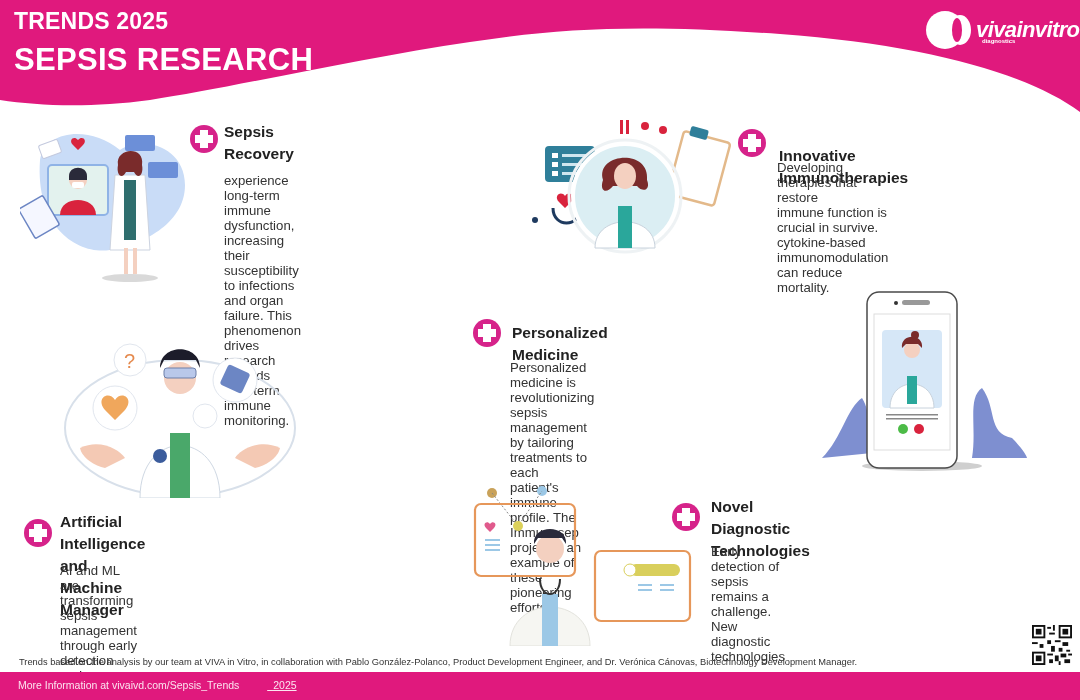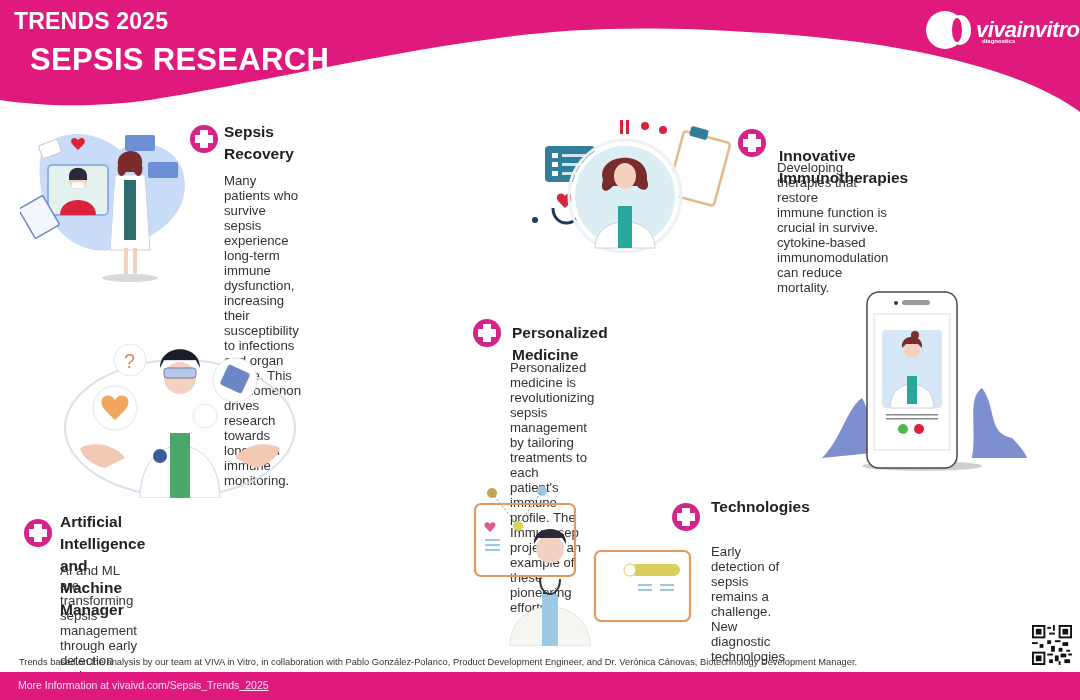--- a/index.html
+++ b/index.html
@@ -1,37 +1,37 @@
 <!DOCTYPE html>
 <html><head>
 <meta charset="utf-8">
 <style>
   * { box-sizing: border-box; margin: 0; padding: 0; }
   html, body { width: 1080px; height: 700px; overflow: hidden; background: #ffffff; }
   body { position: relative; font-family: "DejaVu Sans", "Liberation Sans", sans-serif; color: #2b2b2b; }
 
   .header-bg { position: absolute; left: 0; top: 0; width: 1080px; height: 120px; }
   .title-line1 { position: absolute; left: 14px; top: 8px; font-family: "Liberation Sans", sans-serif; font-weight: 700; font-size: 23px; color: #fff; letter-spacing: 0.2px; }
-  .title-line2 { position: absolute; left: 30px; top: 42px; font-family: "Liberation Sans", sans-serif; font-weight: 700; font-size: 31px; color: #fff; letter-spacing: 0.3px; }
+  .title-line2 { position: absolute; left: 14px; top: 42px; font-family: "Liberation Sans", sans-serif; font-weight: 700; font-size: 31px; color: #fff; letter-spacing: 0.3px; }
 
   .logo { position: absolute; left: 924px; top: 8px; width: 150px; height: 44px; }
   .logo-word { position: absolute; left: 52px; top: 9px; font-family: "Liberation Sans", sans-serif; font-weight: 700; font-style: italic; font-size: 22px; color: #fff; letter-spacing: -0.6px; }
   .logo-sub { position: absolute; left: 58px; top: 30px; font-family: "Liberation Sans", sans-serif; font-size: 6px; color: #fff; font-weight: 700; }
 
   .section { position: absolute; }
   .plus-badge { position: absolute; width: 30px; height: 30px; }
   .sec-title { position: absolute; font-family: "Liberation Sans", sans-serif; font-weight: 700; font-size: 15.5px; line-height: 22px; color: #222; }
   .sec-body { position: absolute; font-family: "Liberation Sans", sans-serif; font-size: 13.2px; line-height: 15px; color: #333; }
 
   .illus { position: absolute; }
 
   .footnote { position: absolute; left: 19px; top: 657px; font-family: "Liberation Sans", sans-serif; font-size: 9.3px; color: #333; white-space: nowrap; }
   .footer-bar { position: absolute; left: 0; top: 672px; width: 1080px; height: 28px; background: #E0197D; }
   .footer-link { position: absolute; left: 18px; top: 7px; font-family: "Liberation Sans", sans-serif; font-size: 10.5px; color: #fce4f0; white-space: nowrap; }
-  .footer-link .u { text-decoration: underline; }
+  .footer-link .u { text-decoration: underline; margin-left: 28px; }
   .qr { position: absolute; left: 1032px; top: 625px; width: 40px; height: 40px; }
 </style>
 </head>
 <body>
 
 <svg class="header-bg" viewBox="0 0 1080 120" preserveAspectRatio="none">
   <path d="M0,0 L1080,0 L1080,112 C1030,75 930,45 780,34 C640,24 560,28 470,42 C360,58 230,88 150,100 C90,108 40,106 0,100 Z" fill="#E0197D"></path>
 </svg>
 <div class="title-line1">TRENDS 2025</div>
 <div class="title-line2">SEPSIS RESEARCH</div>
@@ -68,21 +68,20 @@
     <rect x="113" y="128" width="4" height="26" fill="#f4d0c0"></rect>
   </svg>
   <svg class="plus-badge" style="left:189px;top:124px;" viewBox="0 0 30 30">
     <circle cx="15" cy="15" r="14" fill="#D6238A"></circle>
     <path d="M11,6 h8 v5 h5 v8 h-5 v5 h-8 v-5 h-5 v-8 h5 z" fill="#fff"></path>
   </svg>
   <div class="sec-title" style="left:224px;top:121px;">
     <div>Sepsis Recovery</div>
   </div>
   <div class="sec-body" style="left:224px;top:173px;">
-    <div>Many patients who survive sepsis</div>
     <div>experience long-term immune</div>
     <div>dysfunction, increasing their</div>
     <div>susceptibility to infections and organ</div>
     <div>failure. This phenomenon drives research</div>
     <div>towards long-term immune monitoring.</div>
   </div>
 </div>
 
 <div class="section">
   <svg class="illus" style="left:525px;top:108px;" width="210" height="160" viewBox="0 0 210 160">
@@ -216,20 +215,21 @@
     <rect x="72" y="110" width="16" height="52" fill="#9cc8e6"></rect>
     <circle cx="80" cy="65" r="14" fill="#f4d0c0"></circle>
     <path d="M64,60 C62,40 98,40 96,60 L92,54 L68,54 Z" fill="#2a2a3a"></path>
     <path d="M70,95 C70,115 90,115 90,95" fill="none" stroke="#333" stroke-width="2"></path>
   </svg>
   <svg class="plus-badge" style="left:671px;top:502px;" viewBox="0 0 30 30">
     <circle cx="15" cy="15" r="14" fill="#D6238A"></circle>
     <path d="M11,6 h8 v5 h5 v8 h-5 v5 h-8 v-5 h-5 v-8 h5 z" fill="#fff"></path>
   </svg>
   <div class="sec-title" style="left:711px;top:496px;">
+    <div>Novel Diagnostic</div>
     <div>Technologies</div>
   </div>
   <div class="sec-body" style="left:711px;top:544px;">
     <div>Early detection of sepsis remains a</div>
     <div>challenge. New diagnostic technologies</div>
 
   </div>
 </div>
 
 <svg class="qr" viewBox="0 0 21 21">

